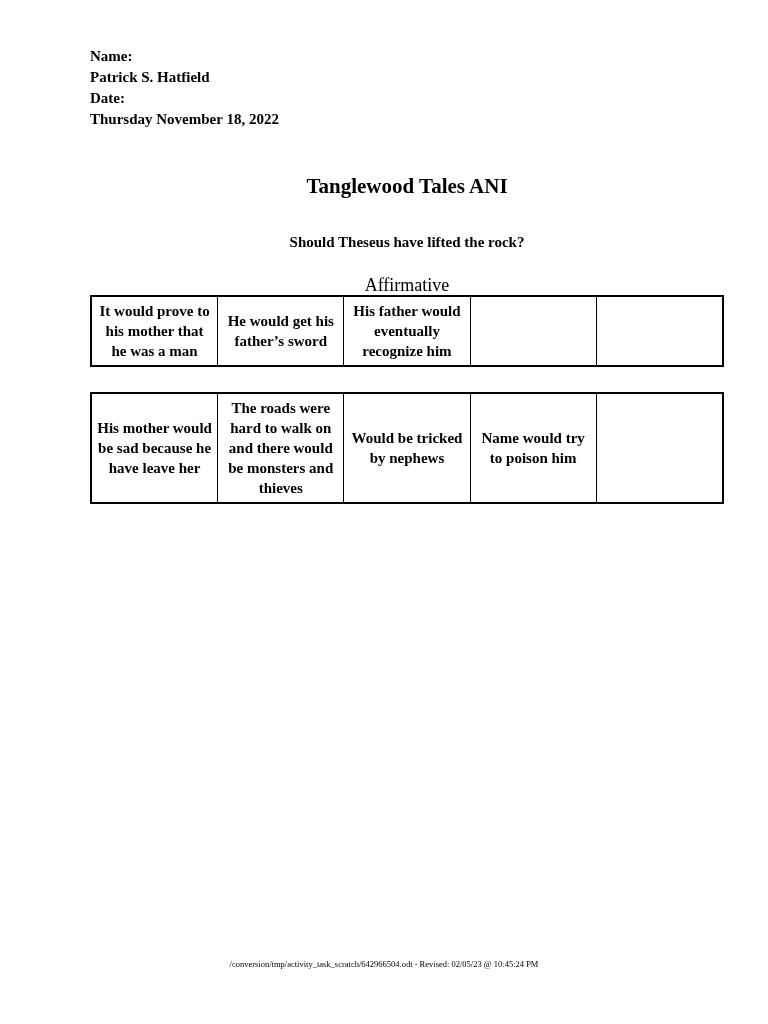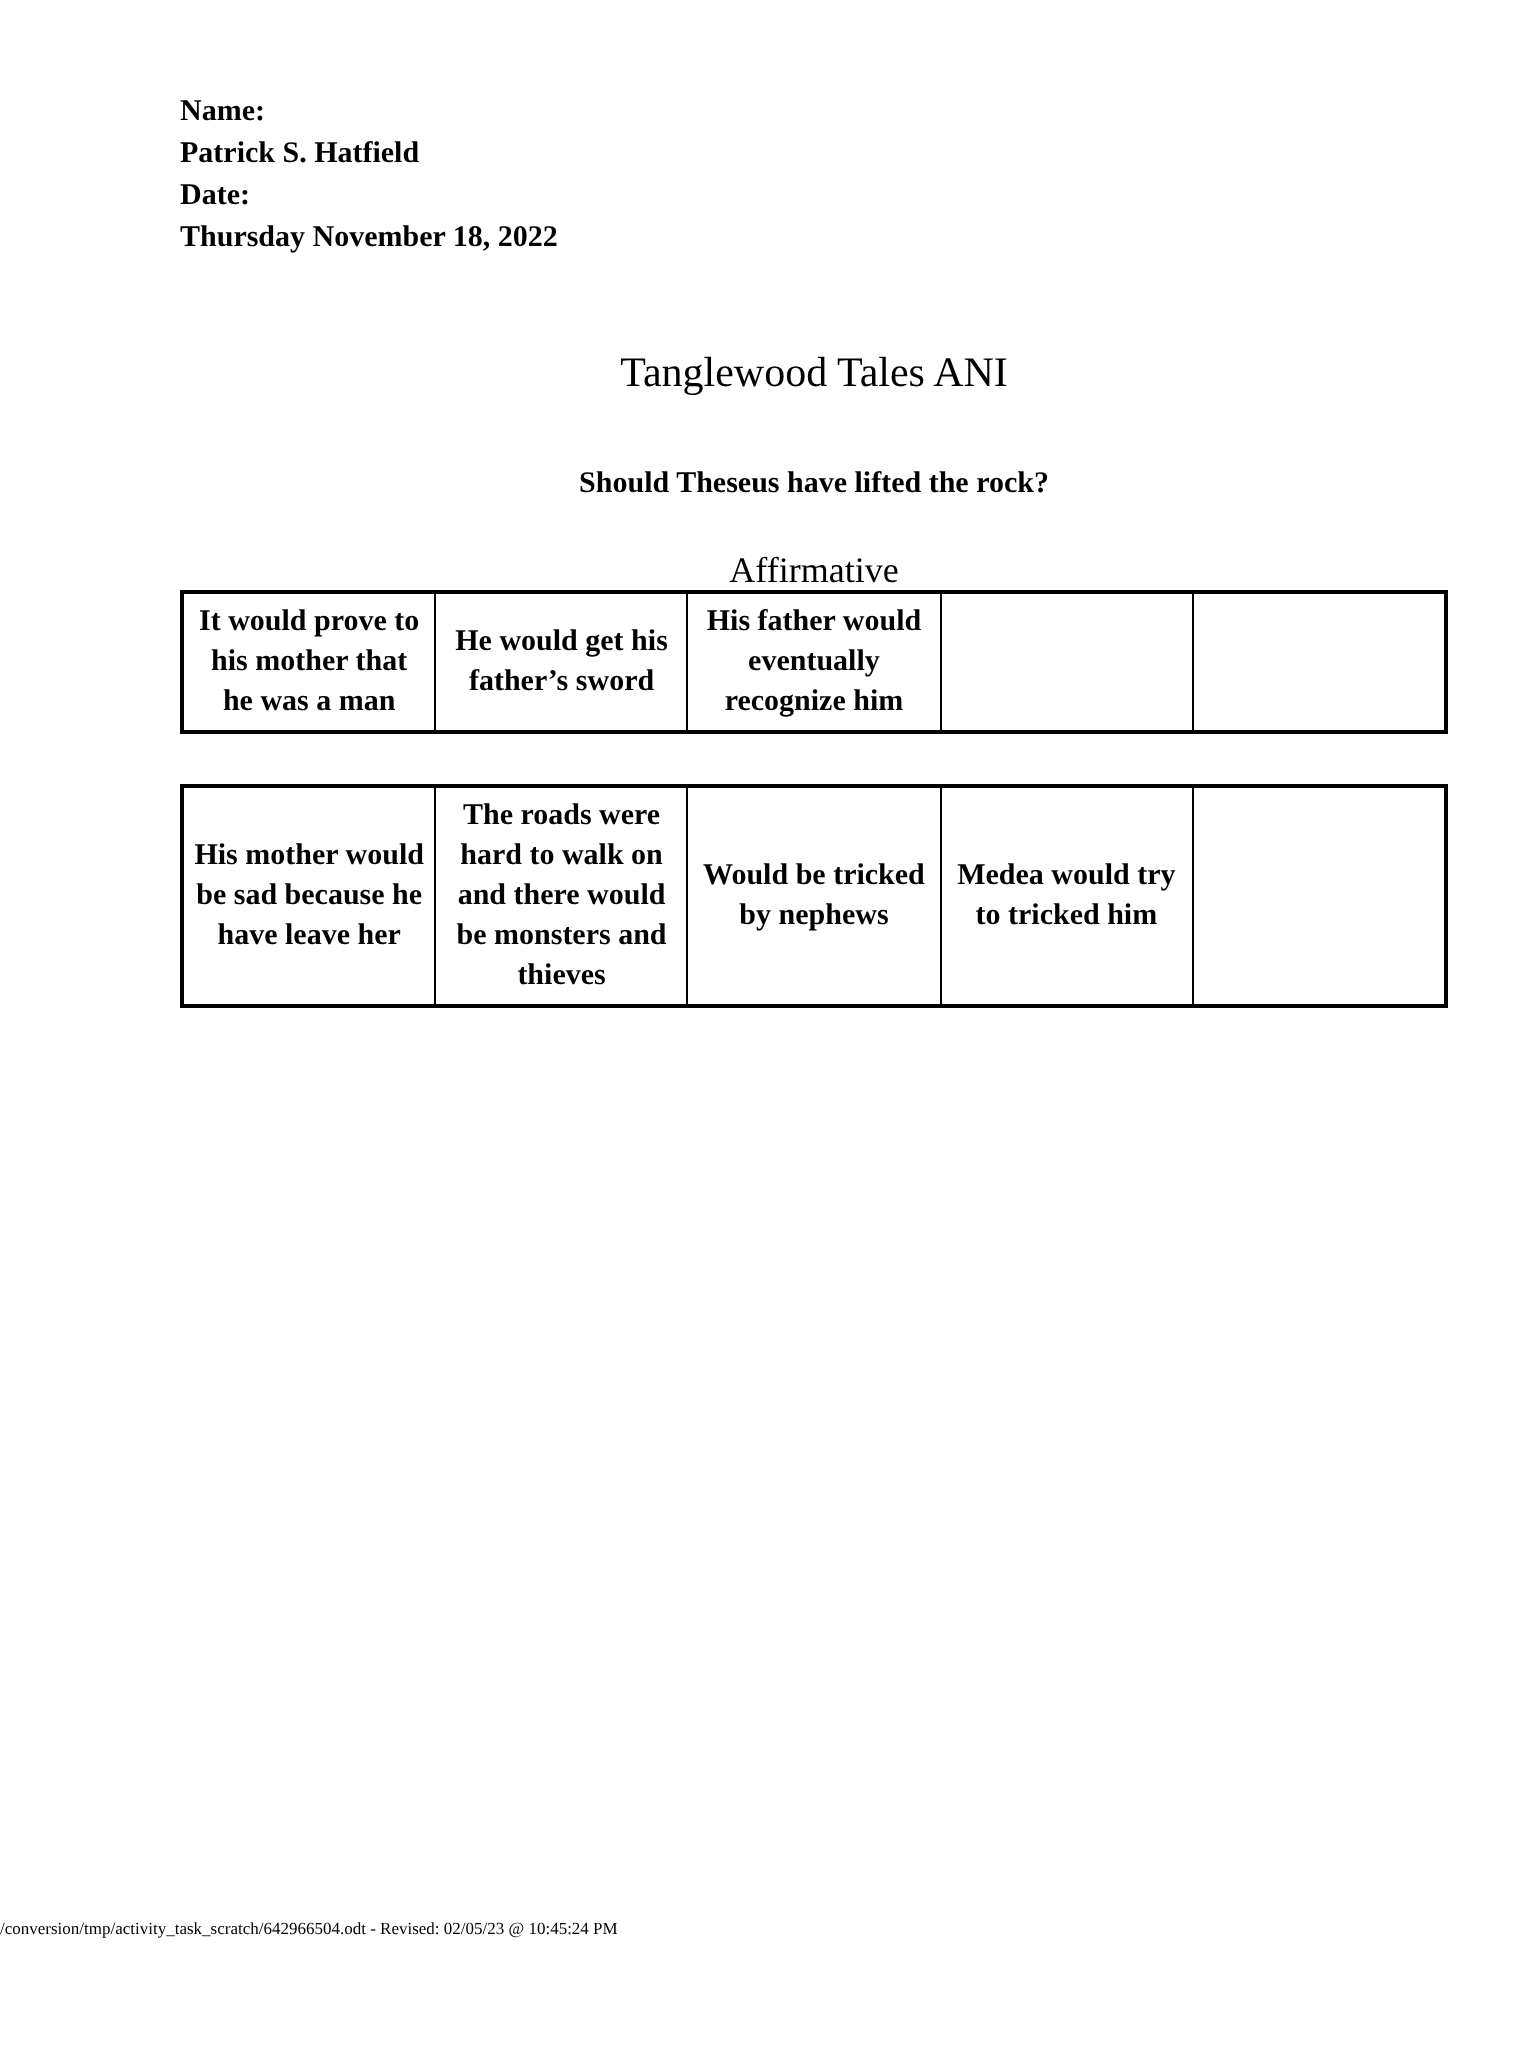--- a/index.html
+++ b/index.html
@@ -30,21 +30,21 @@
     flex-direction: column;
   }
   .hdr-label {
     width: 80px;
   }
   .page-title {
     margin-top: 45px;
     text-align: center;
     font-size: 21px;
     line-height: 23px;
-    font-weight: normal;
+    font-weight: bold;
   }
   .question {
     margin-top: 36px;
     text-align: center;
     font-size: 15px;
     line-height: 16px;
     font-weight: bold;
   }
   .section-heading {
     text-align: center;
@@ -70,21 +70,21 @@
     vertical-align: middle;
     font-size: 15px;
     line-height: 20px;
     font-weight: bold;
   }
   .footer-note {
     position: absolute;
     top: 959px;
     left: 0;
     width: 768px;
-    text-align: left;
+    text-align: center;
     font-size: 8.5px;
     line-height: 10px;
     color: #000000;
   }
 </style>
 </head>
 <body>
 
 <div class="content">
 
@@ -117,21 +117,21 @@
   </tbody>
     </table>
 
 
   <table class="arg-table table-negative">
     <tbody>
         <tr>
       <td>His mother would be sad because he have leave her</td>
       <td>The roads were hard to walk on and there would be monsters and thieves</td>
       <td>Would be tricked by nephews</td>
-      <td>Medea would try to tricked him</td>
+      <td>Name would try to poison him</td>
       <td></td>
     </tr>
   </tbody>
     </table>
 
 </div>
 
 <div class="footer-note">/conversion/tmp/activity_task_scratch/642966504.odt - Revised: 02/05/23 @ 10:45:24 PM</div>
 
 </body></html>

